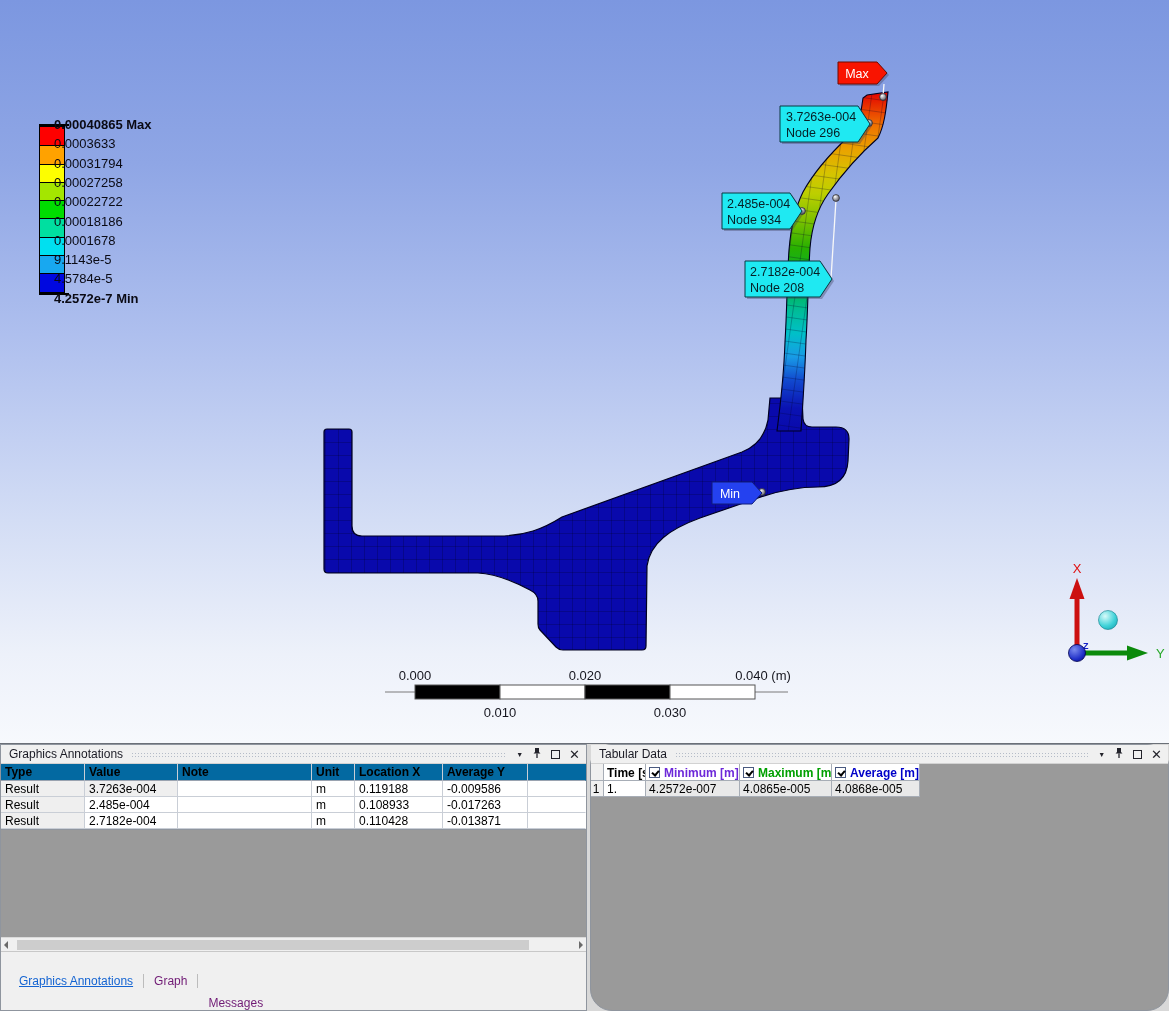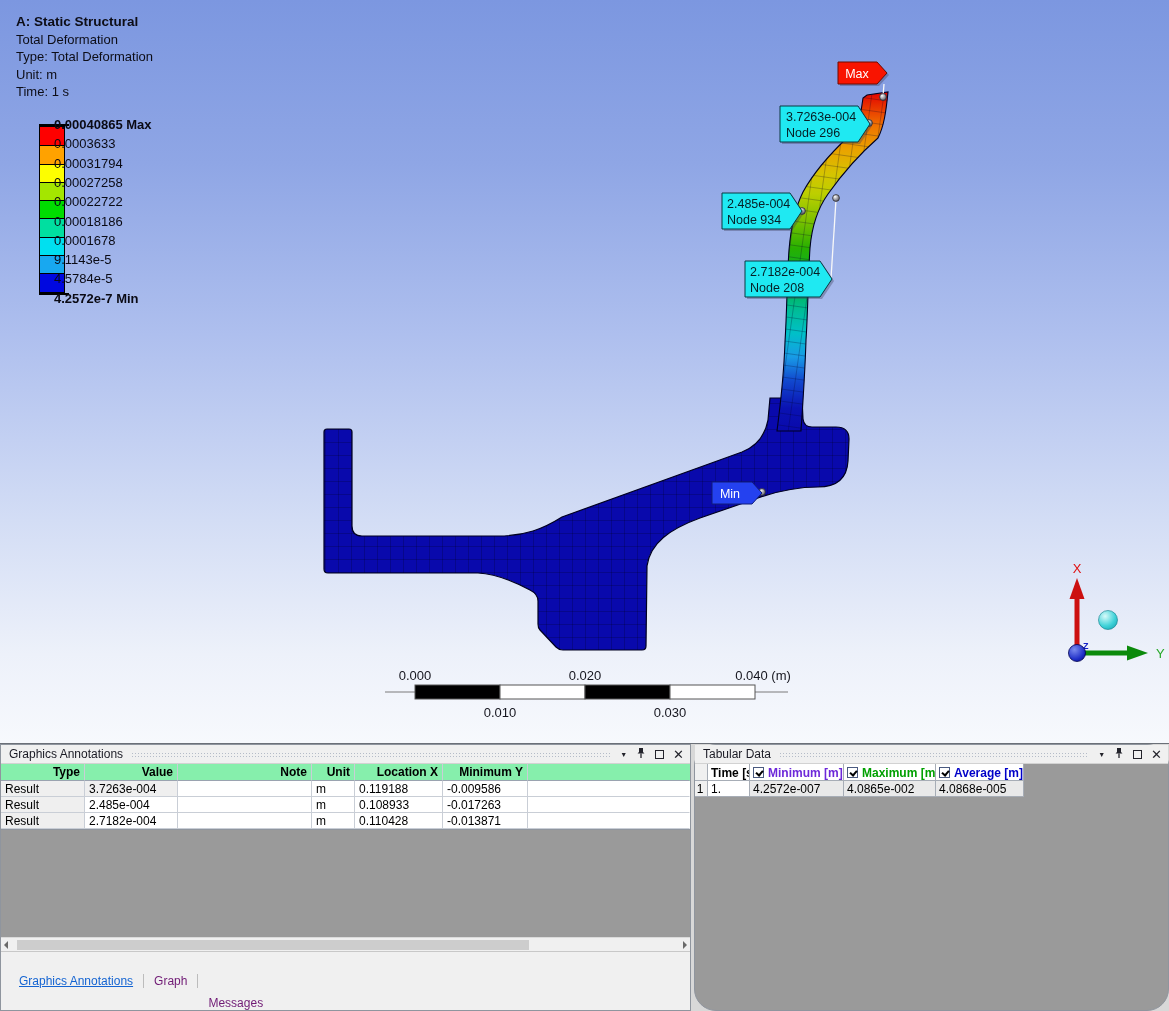--- a/index.html
+++ b/index.html
@@ -21,38 +21,38 @@
   .leg-label{position:absolute;left:34px;white-space:nowrap;font-size:13px;color:#0a0a14;}
   .leg-label.bold{font-weight:bold;}
   
   .vtxt{font-size:13px;fill:#15151e;}
   .flag-txt{font-size:12.5px;fill:#062026;}
   .flag-txt-light{font-size:12.5px;fill:#fff;}
   
   .divider{position:absolute;left:0;top:743px;width:1169px;height:1px;background:#6b7078;}
   .panels{position:absolute;left:0;top:744px;width:1169px;height:267px;display:flex;background:#d8d8d8;}
   .panel{background:#9a9a9a;display:flex;flex-direction:column;border:1px solid #8f959e;}
-  .panel.left{width:691px;}
+  .panel.left{width:587px;}
   .panel.right{flex:1;margin-left:3px;border-radius:22px;}
   .titlebar{height:19px;flex:0 0 19px;background:#f0f0f0;display:flex;align-items:center;
             padding:0 6px 0 8px;border-bottom:1px solid #d2d2d2;}
   .titlebar .ttl{font-size:12px;color:#1a1a24;margin-right:8px;white-space:nowrap;}
   .dots{flex:1;height:7px;margin-top:2px;
         background-image:radial-gradient(circle,#b5bcc8 0.8px,transparent 1px);
         background-size:3px 3px;}
   .tb-icons{display:flex;align-items:center;gap:9px;margin-left:10px;color:#23232b;}
   .icon-dd{font-size:7px;line-height:1;}
   .icon-max{width:9px;height:9px;border:1.6px solid #23232b;display:inline-block;}
   .icon-close{font-size:13px;font-weight:bold;line-height:1;}
   
   .ga-table{flex:0 0 auto;background:#fff;border-bottom:1px solid #8f959e;}
   .ga-row{display:grid;grid-template-columns:84px 93px 134px 43px 88px 85px 1fr;}
   .ga-cell{font-size:12px;color:#000;padding:1px 4px 0 4px;height:16px;overflow:hidden;
            border-right:1px solid #c9ced6;border-bottom:1px solid #c9ced6;white-space:nowrap;}
-  .ga-head .ga-cell{height:17px;background:#86efac;font-weight:600;border-bottom:1px solid #9aa3b0;text-align:right;}
+  .ga-head .ga-cell{height:17px;background:#0369a1;font-weight:600;border-bottom:1px solid #9aa3b0;}
   .ga-cell.gray{background:#efefef;}
   .ga-cell.nob{border-right:1px solid transparent;}
   .filler{flex:1;}
   
   .hscroll{flex:0 0 14px;background:#f0f0f0;border-top:1px solid #dadada;position:relative;}
   .hthumb{position:absolute;left:16px;top:2px;width:512px;height:10px;background:#cdcdcd;}
   .harrow{position:absolute;top:3px;width:0;height:0;border:4px solid transparent;}
   .harrow.l{left:3px;border-right-color:#6a6a6a;border-left-width:0;}
   .harrow.r{right:3px;border-left-color:#6a6a6a;border-right-width:0;}
   
@@ -212,27 +212,20 @@
         <line x1="1077" y1="653" x2="1130" y2="653" stroke="#0b8a0b" stroke-width="5"></line>
         <polygon points="1148,653 1127,645.5 1127,660.5" fill="#0b8a0b"></polygon>
         <text x="1083" y="649" font-size="9" fill="#1520c8" font-weight="bold">Z</text>
         <circle cx="1077" cy="653" r="8.5" fill="url(#blueBall)" stroke="#000050" stroke-width="0.8"></circle>
         <circle cx="1108" cy="620" r="9.5" fill="url(#cyanBall)" stroke="#0a7a88" stroke-width="0.6"></circle>
         <text x="1077" y="573" text-anchor="middle" font-size="13" fill="#e01010">X</text>
         <text x="1156" y="658" font-size="13" fill="#28a828">Y</text>
       </g>
     </svg>
 
-    <div class="vp-header">
-      <div class="t1">A: Static Structural</div>
-      <div>Total Deformation</div>
-      <div>Type: Total Deformation</div>
-      <div>Unit: m</div>
-      <div>Time: 1 s</div>
-    </div>
 
     <div class="legend">
       <div class="leg-cap"></div>
       <div class="leg-col">
         <span class="leg-block" style="background: rgb(254, 0, 0);"></span>
         <span class="leg-block" style="background: rgb(255, 162, 0);"></span>
         <span class="leg-block" style="background: rgb(253, 254, 0);"></span>
         <span class="leg-block" style="background: rgb(164, 230, 0);"></span>
         <span class="leg-block" style="background: rgb(0, 221, 0);"></span>
         <span class="leg-block" style="background: rgb(0, 223, 160);"></span>
@@ -272,21 +265,21 @@
           <span class="icon-close">✕</span>
         </span>
       </div>
       <div class="ga-table">
         <div class="ga-row ga-head">
           <div class="ga-cell">Type</div>
           <div class="ga-cell">Value</div>
           <div class="ga-cell">Note</div>
           <div class="ga-cell">Unit</div>
           <div class="ga-cell">Location X</div>
-          <div class="ga-cell">Minimum Y</div>
+          <div class="ga-cell">Average Y</div>
           <div class="ga-cell nob"></div>
         </div>
         <div class="ga-row">
           <div class="ga-cell gray">Result</div>
           <div class="ga-cell gray">3.7263e-004</div>
           <div class="ga-cell"></div>
           <div class="ga-cell">m</div>
           <div class="ga-cell">0.119188</div>
           <div class="ga-cell">-0.009586</div>
           <div class="ga-cell nob"></div>
@@ -351,20 +344,20 @@
           </div>
           <div class="td-cell">
             <span class="chk"></span>
             <span style="color: rgb(0, 0, 200);">Average [m]</span>
           </div>
         </div>
         <div class="td-row">
           <div class="td-cell rownum">1</div>
           <div class="td-cell white">1.</div>
           <div class="td-cell">4.2572e-007</div>
-          <div class="td-cell">4.0865e-002</div>
+          <div class="td-cell">4.0865e-005</div>
           <div class="td-cell">4.0868e-005</div>
         </div>
       </div>
       <div class="filler"></div>
     </div>
   </div>
 </div>
 
 </body></html>

